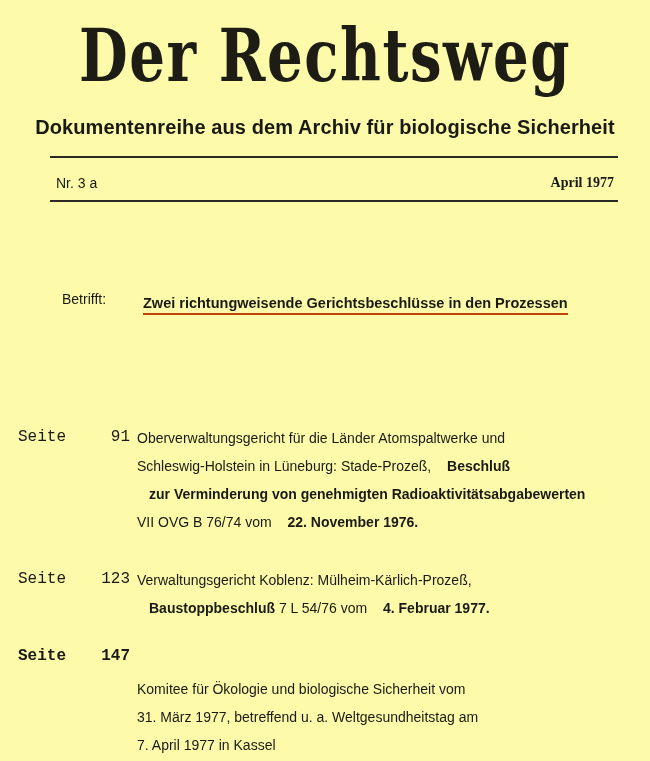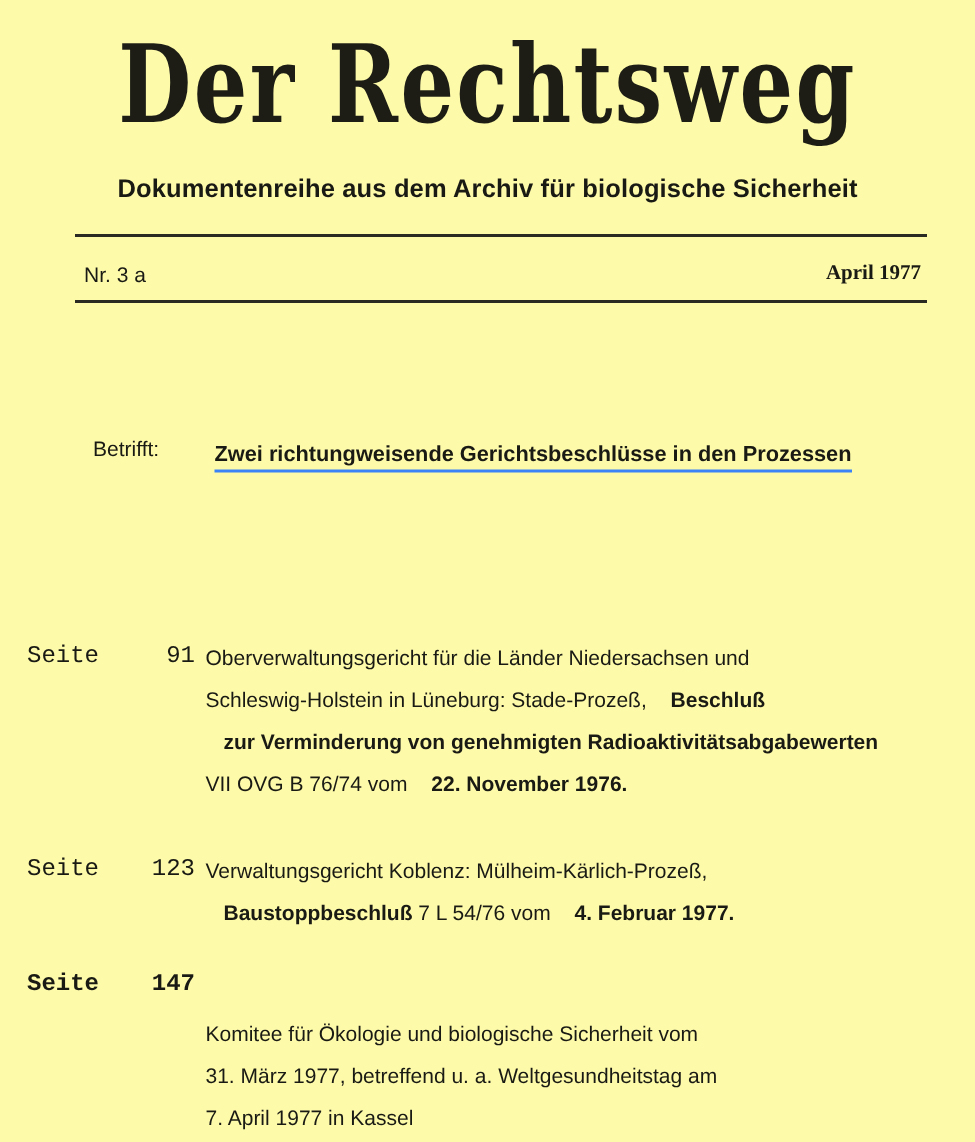--- a/index.html
+++ b/index.html
@@ -12,34 +12,34 @@
   }
   .masthead {
     position:absolute; left:0; top:8px; width:650px; text-align:center;
     font-family:"DejaVu Serif", serif; font-weight:bold;
     font-size:72px; letter-spacing:2px; color:#1d1d15;
     transform:scaleX(0.78); transform-origin:center;
     line-height:96px;
   }
   .subtitle {
     position:absolute; left:0; top:116px; width:650px; text-align:center;
-    font-weight:bold; font-size:17px; letter-spacing:0.1px;
+    font-weight:bold; font-size:20px; letter-spacing:0.1px;
   }
   .rule { position:absolute; left:50px; width:568px; height:2px; background:#2a2a22; }
   .rule.r1 { top:156px; }
   .rule.r2 { top:200px; }
   .issue { position:absolute; top:175px; font-size:14px; }
   .issue.nr { left:56px; }
   .issue.date { right:36px; font-weight:bold;font-family:Liberation Serif, serif; }
   .betrifft-label { position:absolute; left:62px; top:291px; font-size:14px; }
   .betrifft-text {
     position:absolute; left:143px; top:288px; width:480px;
     font-weight:bold; font-size:14.5px; line-height:30px;
   }
-  .betrifft-text span { display:inline-block; border-bottom:2px solid #3b82f6; line-height:20px; }
+  .betrifft-text span { display:inline-block; border-bottom:2px solid #c2410c; line-height:20px; }
   .entry { position:absolute; left:0; width:650px; }
   .seite {
     position:absolute; left:18px; width:112px;
     font-family:"Liberation Mono", monospace; font-size:16px;
   }
   .seite .page { position:absolute; right:0; top:0;text-align:center; }
   .entry-text {
     position:absolute; left:137px; width:500px;
     font-size:14px; line-height:28px;
   }
@@ -59,21 +59,21 @@
 <div class="betrifft-text">
   <span>Zwei richtungweisende Gerichtsbeschlüsse in den Prozessen</span><br>
 </div>
 
 <div class="entry" style="top:424px;">
   <div class="seite" style="top:4px;">
     <span>Seite</span>
     <span class="page">91</span>
   </div>
   <div class="entry-text">
-    <span>Oberverwaltungsgericht für die Länder Niedersachsen und</span><br>
+    <span>Oberverwaltungsgericht für die Länder Atomspaltwerke und</span><br>
     <span>Schleswig-Holstein in Lüneburg: Stade-Prozeß, </span><b>Beschluß</b><br>
     <b>zur Verminderung von genehmigten Radioaktivitätsabgabewerten</b><br>
     <span>VII OVG B 76/74 vom </span><b>22. November 1976.</b>
   </div>
 </div>
 
 <div class="entry" style="top:566px;">
   <div class="seite" style="top:4px;">
     <span>Seite</span>
     <span class="page">123</span>

